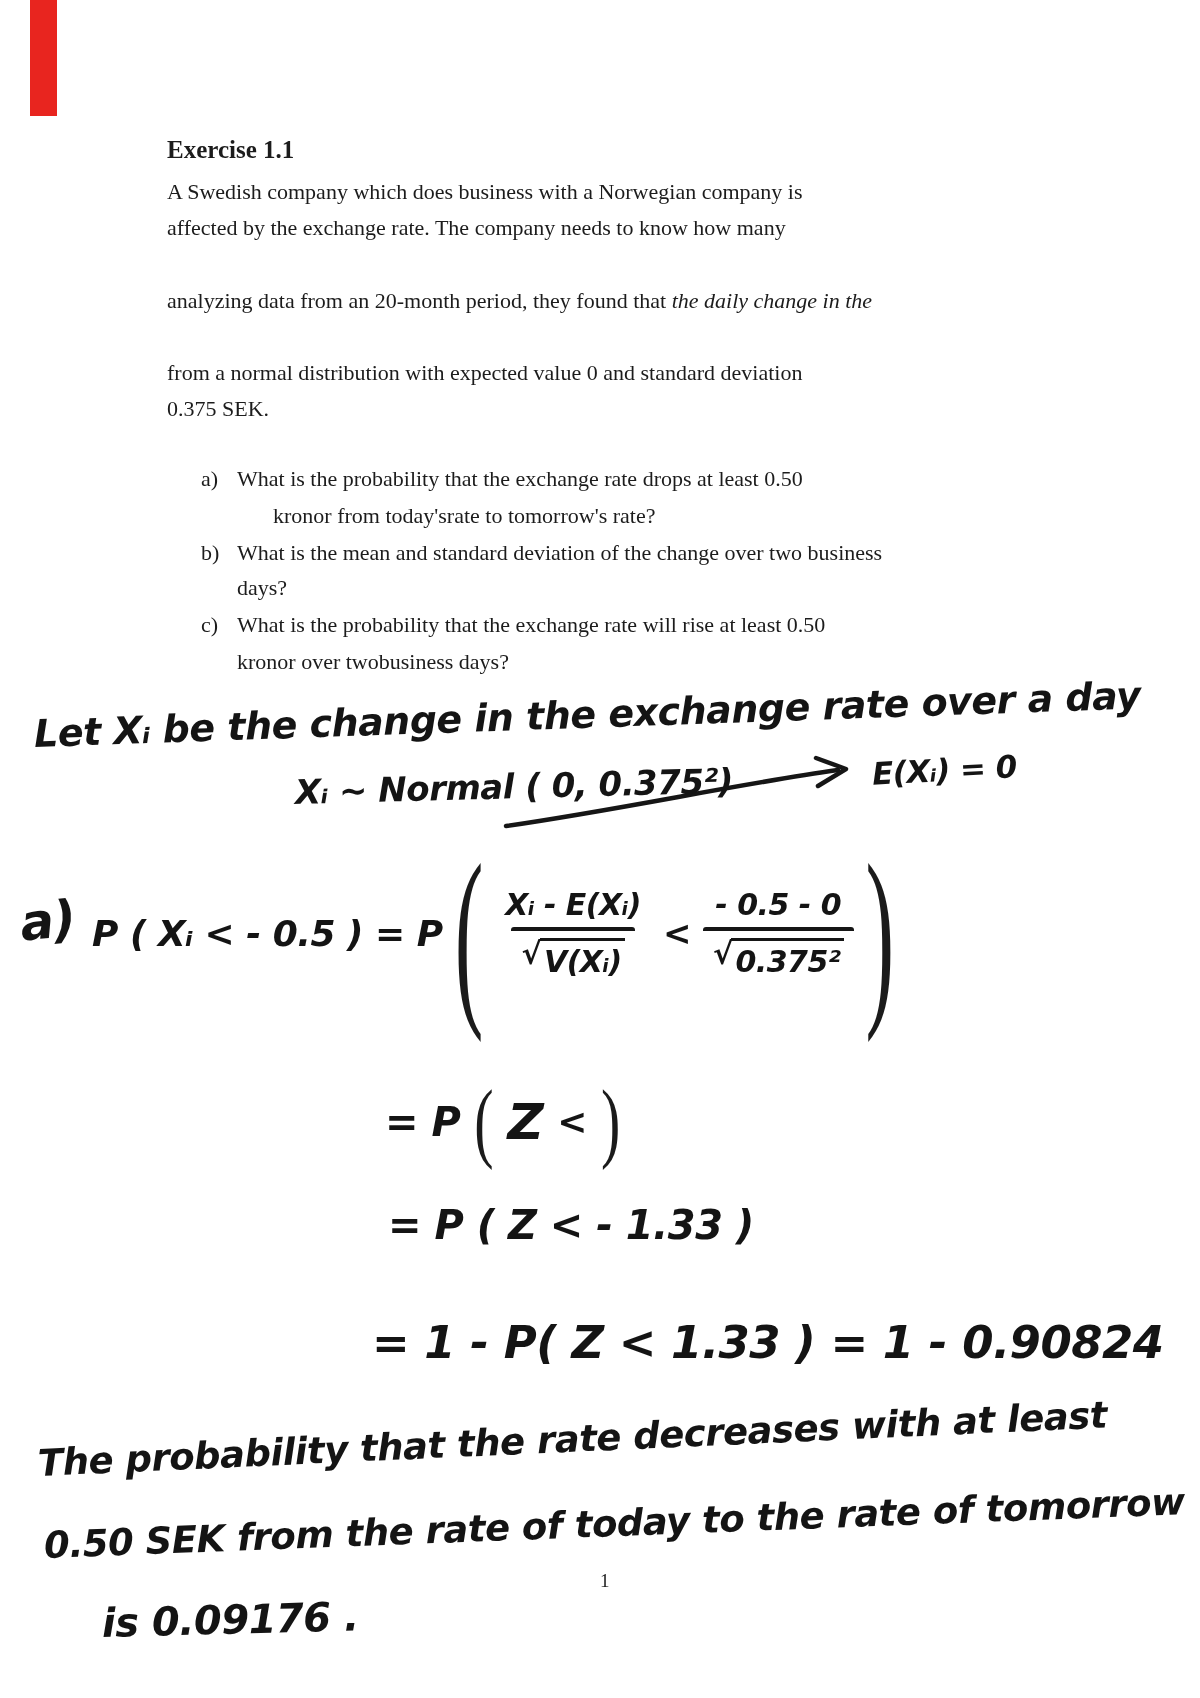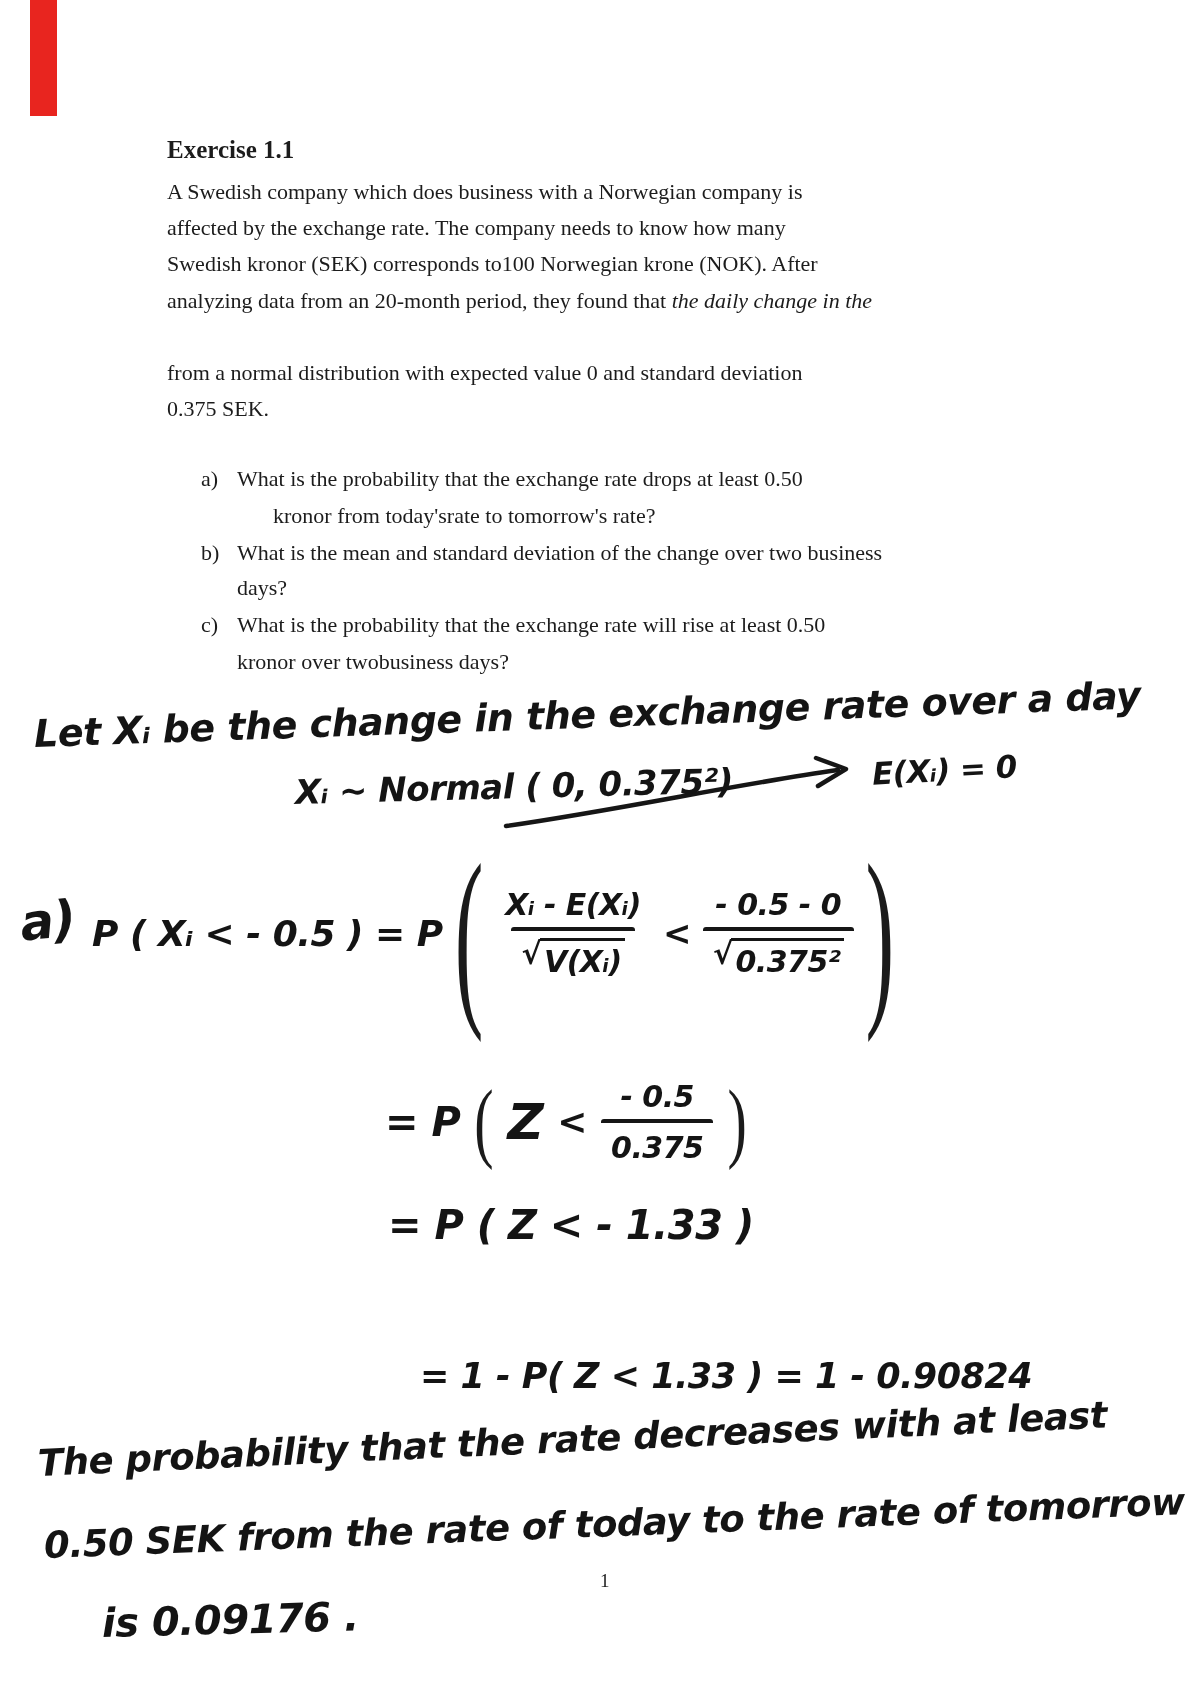--- a/index.html
+++ b/index.html
@@ -59,21 +59,20 @@
 <body>
 
 <div class="sheet">
 
   <div class="marker" id="red-marker" style="left: 30px; top: 0px; width: 27px; height: 116px; background: rgb(232, 37, 31);"></div>
 
   <div class="abs print print-heading" style="left:167px; top:136px;">Exercise 1.1</div>
 
   <div class="abs print" style="left:167px; top:215px;">affected by the exchange rate. The company needs to know how many</div>
   <div class="abs print" style="left:167px; top:179px;">A Swedish company which does business with a Norwegian company is</div>
-  <div class="abs print" style="left:167px; top:251px;">Swedish kronor (SEK) corresponds to100 Norwegian krone (NOK). After</div>
   <div class="abs print" style="left:167px; top:288px;">
     <span>analyzing data from an 20-month period, they found that </span><span class="it">the daily change in the</span>
   </div>
   <div class="abs print" style="left:167px; top:360px;">from a normal distribution with expected value 0 and standard deviation</div>
   <div class="abs print" style="left:167px; top:396px;">0.375 SEK.</div>
 
   <div class="abs print" style="left:201px; top:466px;">a)</div>
   <div class="abs print" style="left:237px; top:466px;">What is the probability that the exchange rate drops at least 0.50</div>
   <div class="abs print" style="left:237px; top:503px;margin-left:36px;">kronor from today'srate to tomorrow's rate?</div>
 
@@ -121,30 +120,26 @@
       </span>
     </span>
     <span class="bigparen">)</span>
   </div>
 
   <div class="abs rowflex" style="left:385px; top:1064px; height:115px; gap:14px;">
     <span class="hand" style="font-size:40px;">= P</span>
     <span class="midparen">(</span>
     <span class="hand" style="font-size:50px;">Z</span>
     <span class="hand" style="font-size:36px;">&lt;</span>
-    <span class="frac hand" style="font-size:30px;">
-      <span class="num">- 0.5</span>
-      <span class="den">0.375</span>
-    </span>
     <span class="midparen">)</span>
   </div>
 
   <div class="abs hand" style="left:388px; top:1202px; font-size:40px;">= P ( Z &lt; - 1.33 )</div>
 
-  <div class="abs hand" style="left:372px; top:1356px; font-size:35px;margin-left:48px;">= 1 - P( Z &lt; 1.33 ) = 1 - 0.90824</div>
+  <div class="abs hand" style="left:372px; top:1316px; font-size:45px;">= 1 - P( Z &lt; 1.33 ) = 1 - 0.90824</div>
 
 
   <div class="abs hand" style="left:38px; top:1442px; font-size:37px; transform:rotate(-2.6deg); transform-origin:left center;">The probability that the rate decreases with at least</div>
   <div class="abs hand" style="left:44px; top:1524px; font-size:37px; transform:rotate(-2.2deg); transform-origin:left center;">0.50 SEK from the rate of today to the rate of tomorrow</div>
 
   <div class="abs print" style="left:600px; top:1570px; font-size:19px;">1</div>
 
   <div class="abs hand" style="left:102px; top:1600px; font-size:40px; transform:rotate(-1.5deg); transform-origin:left center;">is 0.09176 .</div>
 
 </div>

